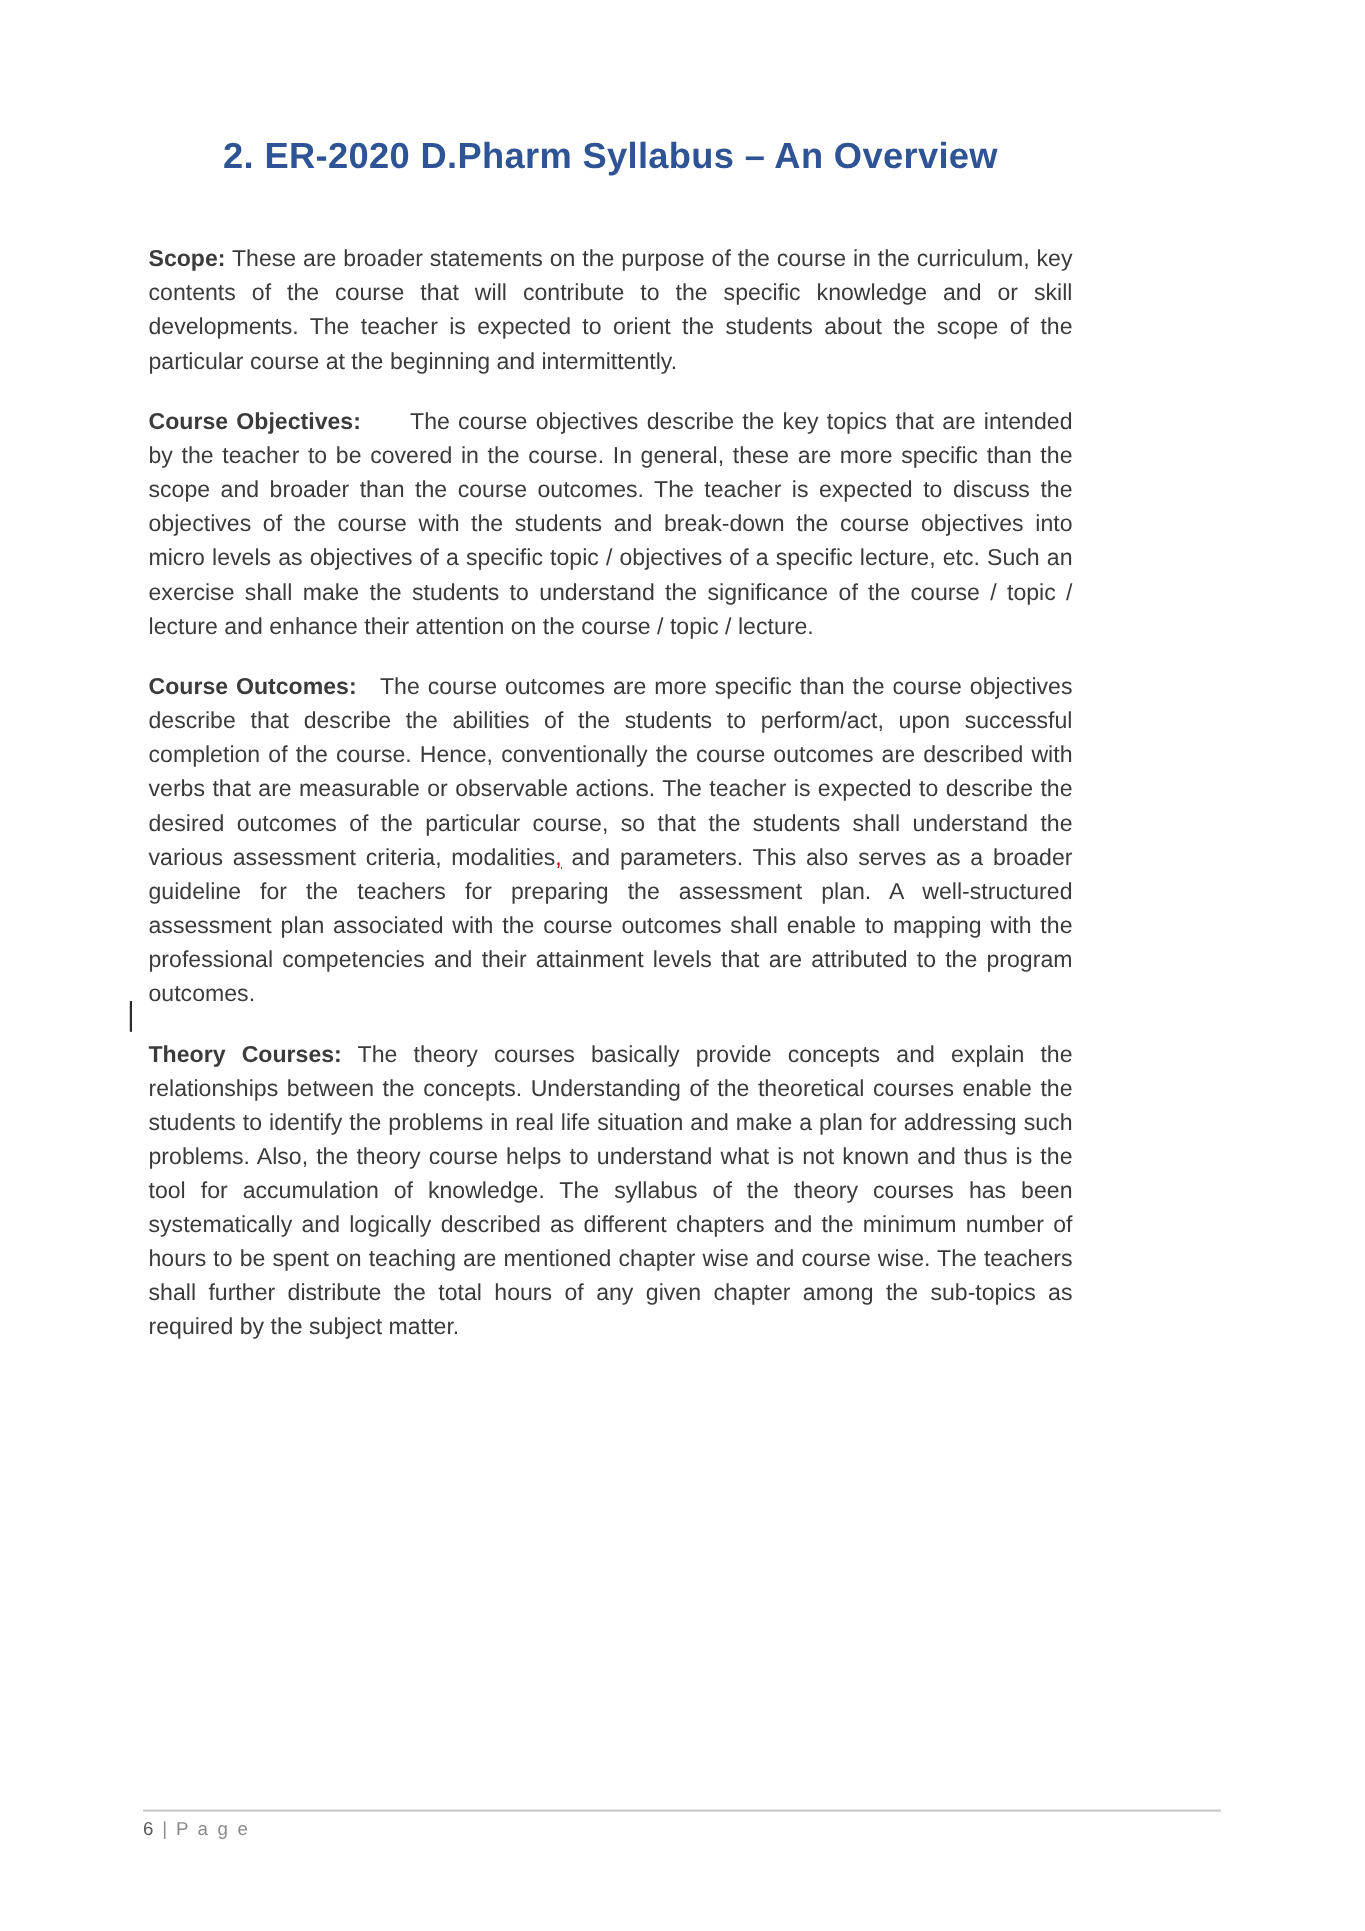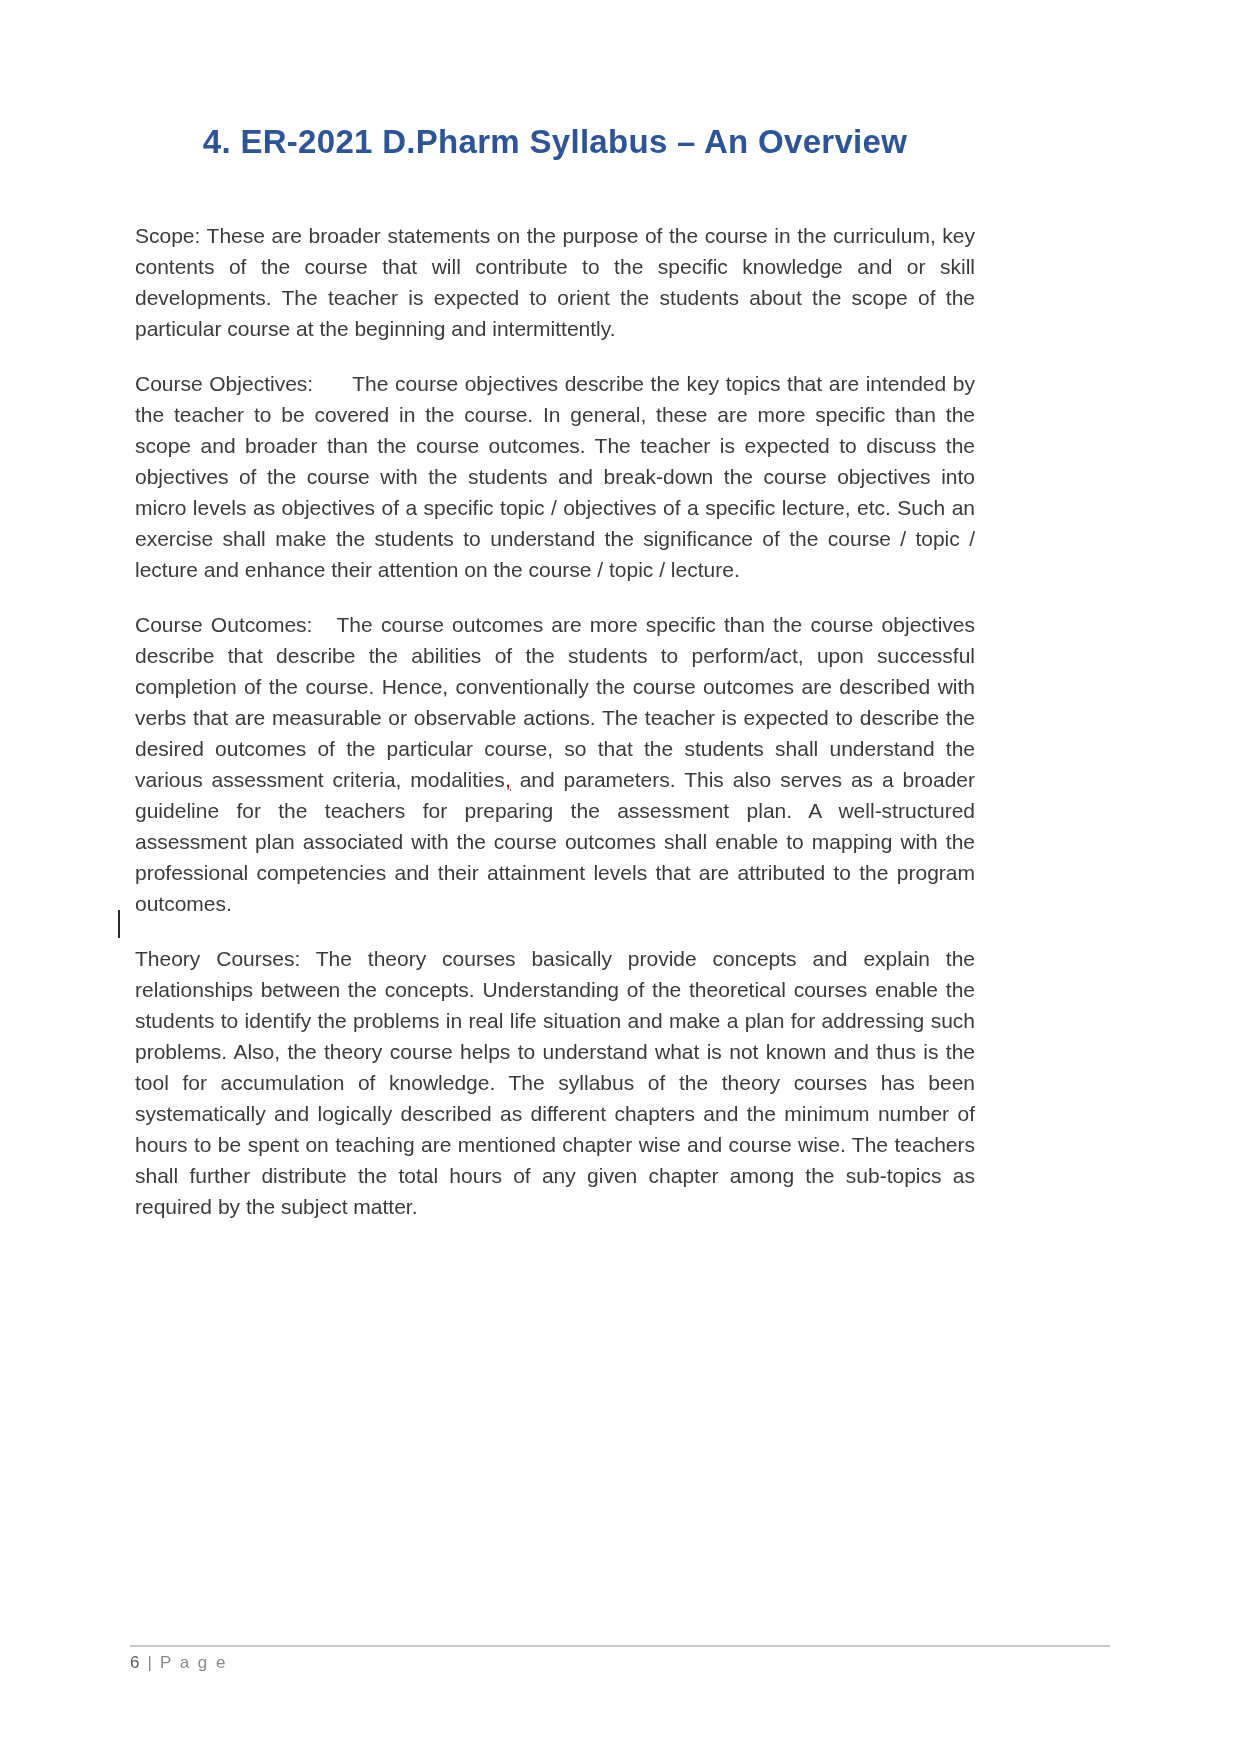--- a/index.html
+++ b/index.html
@@ -33,21 +33,21 @@
     letter-spacing: 0.3px;
   }
   .para {
     margin: 0 0 24px 0;
     font-size: 21px;
     line-height: 31px;
     color: var(--text-color, #3b3b3b);
     text-align: justify;
   }
   .lead {
-    font-weight: normal;
+    font-weight: bold;
     margin-top: 26px;
   }
   .tracked {
     color: var(--tracked-change-color, #c00000);
     text-decoration: underline;
   }
   .change-bar {
     position: absolute;
     left: 118px;
     top: 910px;
@@ -76,21 +76,21 @@
   .footer-sep {
     margin: 0 6px;
   }
 </style>
 </head>
 <body>
 
 <div class="page">
   <div class="content">
 
-    <h1 class="doc-title">4. ER-2021 D.Pharm Syllabus – An Overview</h1>
+    <h1 class="doc-title">2. ER-2020 D.Pharm Syllabus – An Overview</h1>
 
 
     <p class="para"><span class="lead">Scope:</span><span> These are broader statements on the purpose of the course in the curriculum, key contents of the course that will contribute to the specific knowledge and or skill developments. The teacher is expected to orient the students about the scope of the particular course at the beginning and intermittently.</span></p>
 
     <p class="para"><span class="lead">Course Objectives:</span><span>&nbsp; &nbsp; &nbsp; The course objectives describe the key topics that are intended by the teacher to be covered in the course. In general, these are more specific than the scope and broader than the course outcomes. The teacher is expected to discuss the objectives of the course with the students and break-down the course objectives into micro levels as objectives of a specific topic / objectives of a specific lecture, etc. Such an exercise shall make the students to understand the significance of the course / topic / lecture and enhance their attention on the course / topic / lecture.</span></p>
 
     <p class="para"><span class="lead">Course Outcomes:</span><span>&nbsp;&nbsp; The course outcomes are more specific than the course objectives describe that describe the abilities of the students to perform/act, upon successful completion of the course. Hence, conventionally the course outcomes are described with verbs that are measurable or observable actions. The teacher is expected to describe the desired outcomes of the particular course, so that the students shall understand the various assessment criteria, modalities</span><span class="tracked">,</span><span> and parameters. This also serves as a broader guideline for the teachers for preparing the assessment plan. A well-structured assessment plan associated with the course outcomes shall enable to mapping with the professional competencies and their attainment levels that are attributed to the program outcomes.</span></p>
 
     <p class="para"><span class="lead">Theory Courses:</span><span> The theory courses basically provide concepts and explain the relationships between the concepts. Understanding of the theoretical courses enable the students to identify the problems in real life situation and make a plan for addressing such problems. Also, the theory course helps to understand what is not known and thus is the tool for accumulation of knowledge. The syllabus of the theory courses has been systematically and logically described as different chapters and the minimum number of hours to be spent on teaching are mentioned chapter wise and course wise. The teachers shall further distribute the total hours of any given chapter among the sub-topics as required by the subject matter.</span></p>
 

